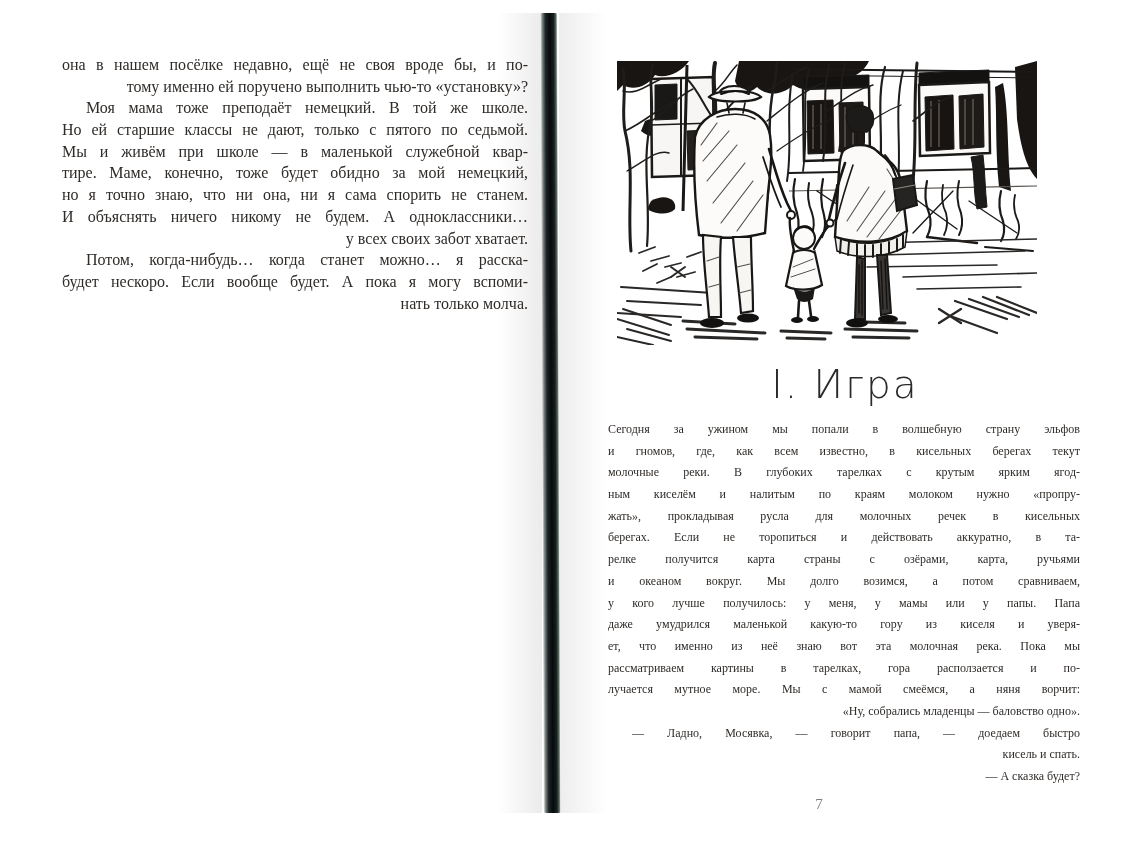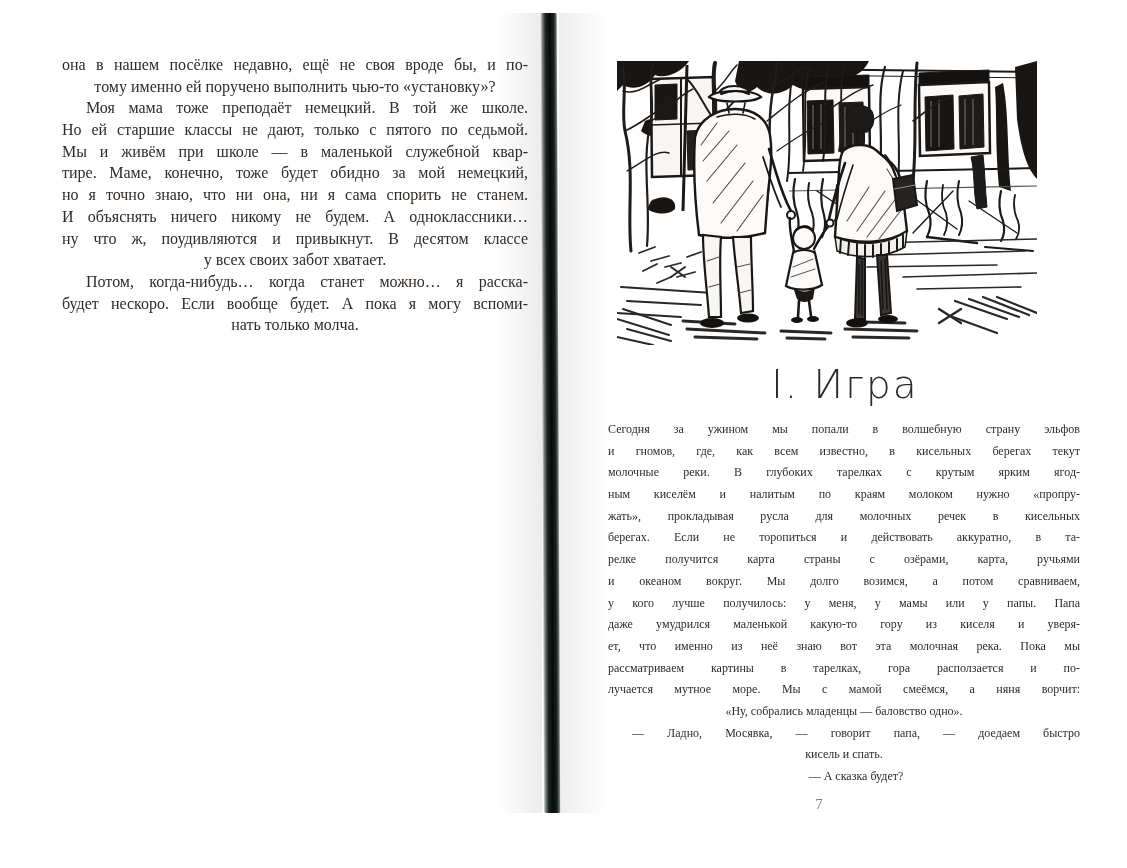--- a/index.html
+++ b/index.html
@@ -10,21 +10,21 @@
          transform:rotate(-0.25deg);
          background:linear-gradient(90deg,#e9eae8 0%,#7a8382 12%,#1d2526 30%,#060a0b 55%,#16211e 78%,#5c6a63 92%,#eef0ee 100%);}
   .gutter-shadow-left{position:absolute;left:498px;top:13px;width:44px;height:800px;
          background:linear-gradient(90deg,rgba(0,0,0,0) 0%,rgba(0,0,0,0.08) 100%);}
   .gutter-shadow-right{position:absolute;left:559px;top:13px;width:48px;height:800px;
          background:linear-gradient(90deg,rgba(0,0,0,0.07) 0%,rgba(0,0,0,0) 100%);}
   
   .textblock{position:absolute;color:#2f2b28;}
   .textblock.left{left:62px;top:54px;width:466px;font-size:16px;}
   .textblock.right{left:608px;top:419px;width:472px;font-size:12px;}
-  .line{height:21.7px;line-height:21.7px;text-align:center;}
+  .line{height:21.7px;line-height:21.7px;text-align:right;}
   .line.j{text-align:justify;text-align-last:justify;}
   .line.ind{text-indent:24px;}
   
   .chapter-title{position:absolute;left:610px;top:360px;width:470px;height:52px;
          text-align:center;font-family:"DejaVu Sans","Liberation Sans",sans-serif;
          font-weight:200;font-size:39px;line-height:50px;letter-spacing:2px;color:#2c2a28;}
   
   .folio{position:absolute;left:806px;top:796px;width:26px;text-align:center;
          font-size:15px;color:#7d7d7d;}
   
@@ -42,21 +42,20 @@
 
   <div class="textblock left">
       <div class="line j">она в нашем посёлке недавно, ещё не своя вроде бы, и по-</div>
       <div class="line">тому именно ей поручено выполнить чью-то «установку»?</div>
       <div class="line j ind">Моя мама тоже преподаёт немецкий. В той же школе.</div>
       <div class="line j">Но ей старшие классы не дают, только с пятого по седьмой.</div>
       <div class="line j">Мы и живём при школе — в маленькой служебной квар-</div>
       <div class="line j">тире. Маме, конечно, тоже будет обидно за мой немецкий,</div>
       <div class="line j">но я точно знаю, что ни она, ни я сама спорить не станем.</div>
       <div class="line j">И объяснять ничего никому не будем. А одноклассники…</div>
-      <div class="line j">ну что ж, поудивляются и привыкнут. В десятом классе</div>
       <div class="line">у всех своих забот хватает.</div>
       <div class="line j ind">Потом, когда-нибудь… когда станет можно… я расска-</div>
       <div class="line j">будет нескоро. Если вообще будет. А пока я могу вспоми-</div>
       <div class="line">нать только молча.</div>
     </div>
 
   <div class="illustration" role="img" aria-label="Ink sketch: a man in a hat and a woman, seen from behind, walk holding the hands of a toddler between them; trees and a house with dark windows in the background">
     <svg viewBox="0 0 420 284" xmlns="http://www.w3.org/2000/svg">
 
       <g fill="#181512" stroke="none">

